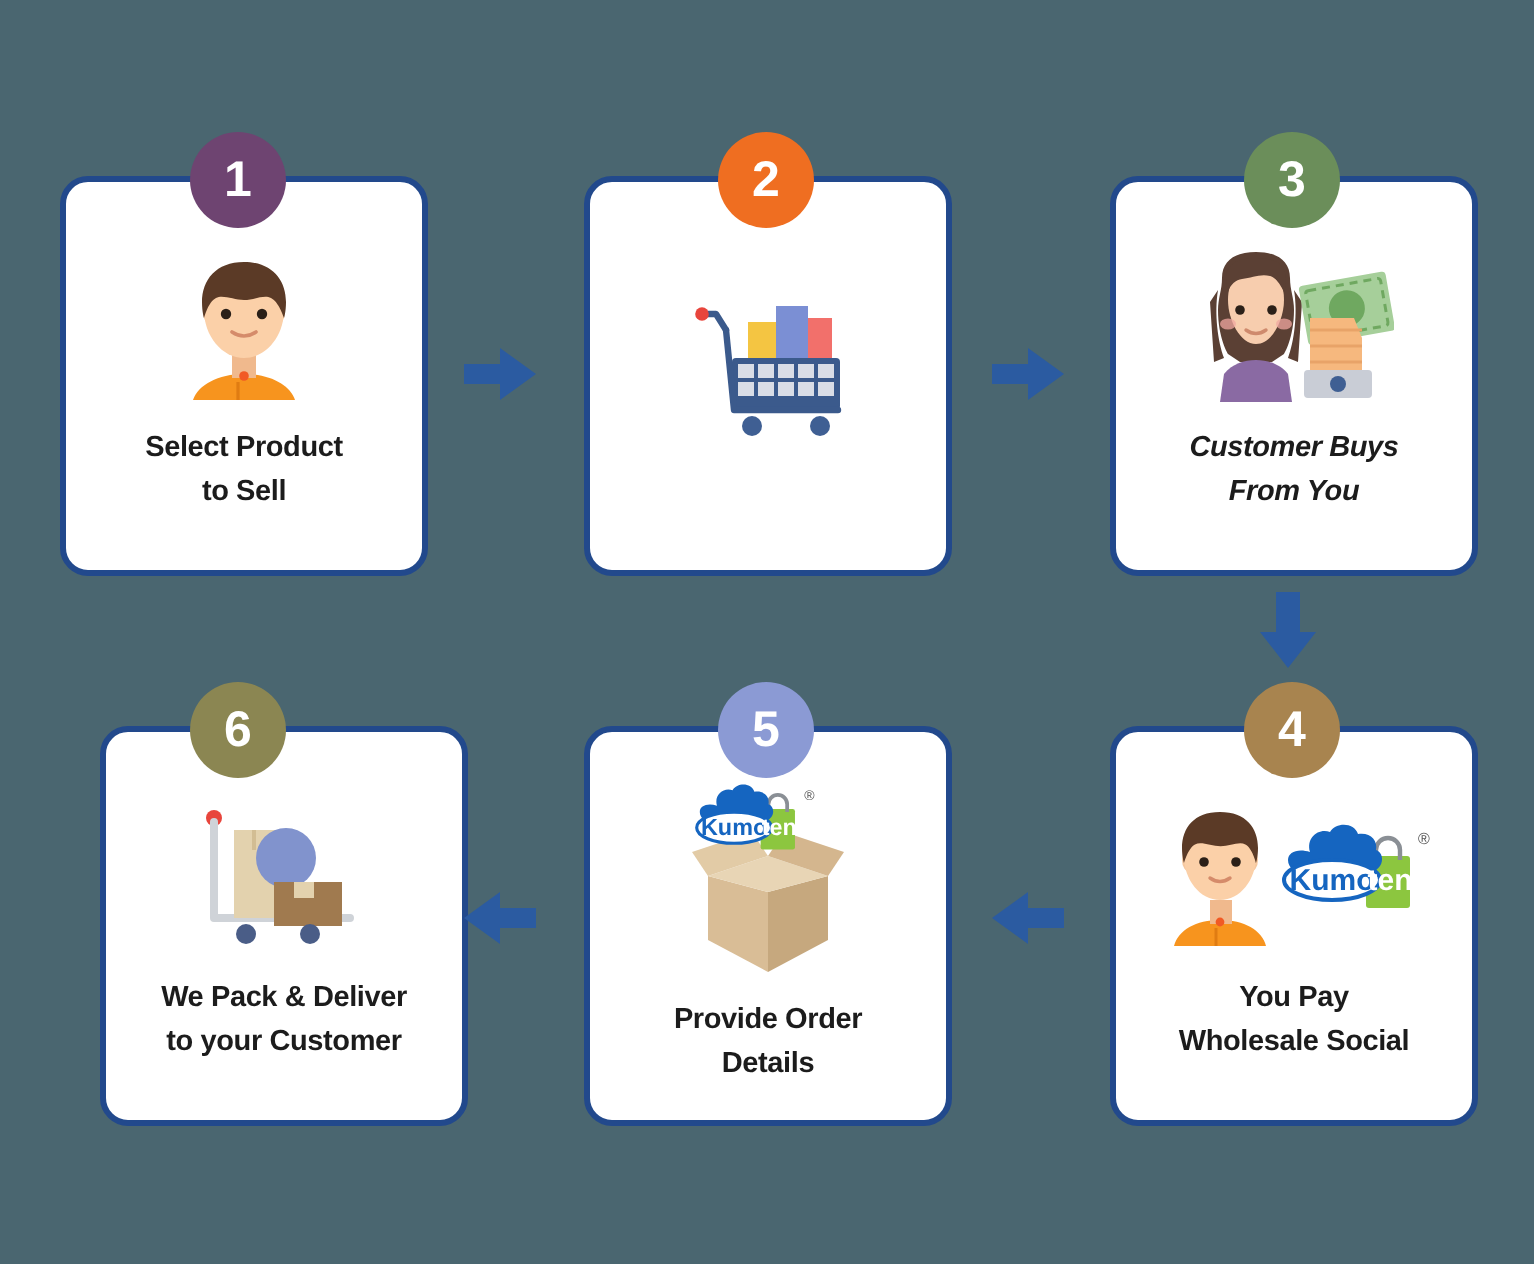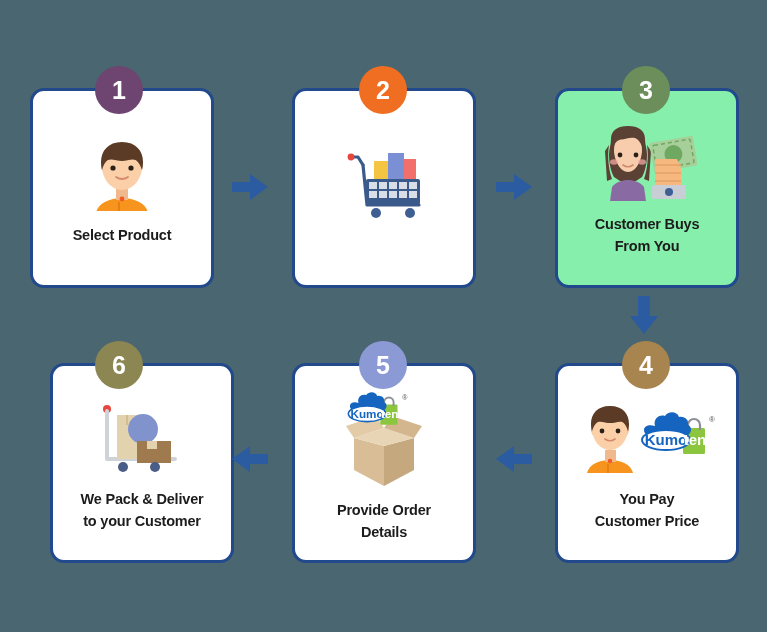--- a/index.html
+++ b/index.html
@@ -95,20 +95,21 @@
           <path d="M36 6C22 6 15 15 15 26c0 5 1 8 1 8s2-8 6-10c3.5-1.8 9 1 14 1s10-2.8 13.5-1c4 2 6.5 10 6.5 10s1-3 1-8C57 15 50 6 36 6z" fill="#5b3a26"></path>
           <circle cx="27" cy="32" r="2.6" fill="#2b2018"></circle>
           <circle cx="45" cy="32" r="2.6" fill="#2b2018"></circle>
           <path d="M30 41q6 4 12 0" stroke="#d58b6a" stroke-width="1.8" fill="none" stroke-linecap="round"></path>
           <path d="M33 66v9" stroke="#e07c12" stroke-width="1.6"></path>
           <circle cx="36" cy="63" r="2.4" fill="#f15a24"></circle>
         </svg>
       </div>
       <div class="card-label">
         <div>Select Product</div>
+        <div>to Sell</div>
       </div>
     </div>
   </div>
   <div class="badge" id="badge1" style="background: rgb(110, 68, 113);">
     <span>1</span>
   </div>
 
   <div class="card" id="card2" style="border-color: rgb(34, 73, 140); background: rgb(255, 255, 255);">
     <div class="card-inner">
       <div class="icon-wrap">
@@ -135,21 +136,21 @@
           <circle cx="32" cy="64" r="5" fill="#3f5f93"></circle>
           <circle cx="66" cy="64" r="5" fill="#3f5f93"></circle>
         </svg>
       </div>
     </div>
   </div>
   <div class="badge" id="badge2" style="background: rgb(239, 110, 33);">
     <span>2</span>
   </div>
 
-  <div class="card" id="card3" style="border-color: rgb(34, 73, 140); background: #86efac;">
+  <div class="card" id="card3" style="border-color: rgb(34, 73, 140); background: #ffffff; font-style: italic;">
     <div class="card-inner">
       <div class="icon-wrap">
         <svg width="100" height="76" viewBox="0 0 100 76">
           <path d="M14 14C14 5 21 1 31 1s17 4 17 13c0 6 2 10 2 16 0 14-5 22-5 22l-6 4H23l-6-4s-5-8-5-22c0-6 2-10 2-16z" fill="#5b4034"></path>
           <path d="M31 8c-9 0-14 7-14 17s6 22 14 22 14-12 14-22S40 8 31 8z" fill="#f7cdae"></path>
           <path d="M15 62c4-5 10-7 16-7s12 2 16 7l2 14H13z" fill="#8a6aa3"></path>
           <path d="M16 14c0-7 6-10 15-10s15 3 15 10c0 4-1 7-1 7s-3-7-7-8c-5-1.2-9 1-14 1.5-3 .3-6 3-7 6.5 0 0-1-3-1-7z" fill="#5b4034"></path>
           <path d="M12 20c-2 12 0 26 3 34l-5 2-2-30z" fill="#5b4034"></path>
           <path d="M50 20c2 12 0 26-3 34l5 2 2-30z" fill="#5b4034"></path>
           <circle cx="23" cy="30" r="2.4" fill="#2b2018"></circle>
@@ -204,21 +205,21 @@
             <path d="M16 14c-2-7 4-12 10-10 3-5 12-5 14 1 6-1 10 3 9 8 3 1 4 5 2 8-2 3-6 4-10 4H14c-5 0-9-3-9-7s5-6 11-4z" fill="#1565c0"></path>
             <ellipse cx="27" cy="28" rx="24" ry="10" fill="#ffffff" stroke="#1565c0" stroke-width="2"></ellipse>
             <text x="27" y="33" font-family="'Liberation Sans',sans-serif" font-size="15" font-weight="bold" fill="#1565c0" text-anchor="middle">Kumo</text>
             <text x="56" y="33" font-family="'Liberation Sans',sans-serif" font-size="15" font-weight="bold" fill="#ffffff" text-anchor="middle">ten</text>
             <text x="70" y="10" font-family="'Liberation Sans',sans-serif" font-size="8" fill="#555">®</text>
           </g>
         </svg>
       </div>
       <div class="card-label">
         <div>You Pay</div>
-        <div>Customer Price</div>
+        <div>Wholesale Social</div>
       </div>
     </div>
   </div>
   <div class="badge" id="badge4" style="background: rgb(168, 132, 79);">
     <span>4</span>
   </div>
 
   <div class="card" id="card5" style="border-color: rgb(34, 73, 140); background: rgb(255, 255, 255);">
     <div class="card-inner">
       <div class="icon-wrap" style="height:104px;">

